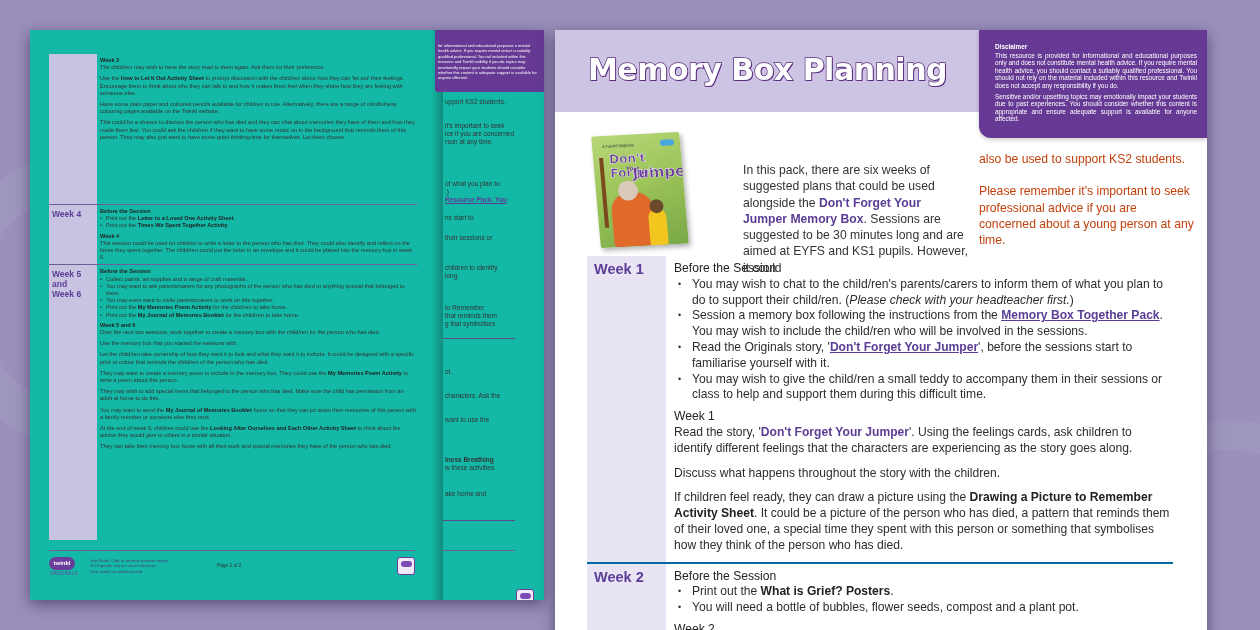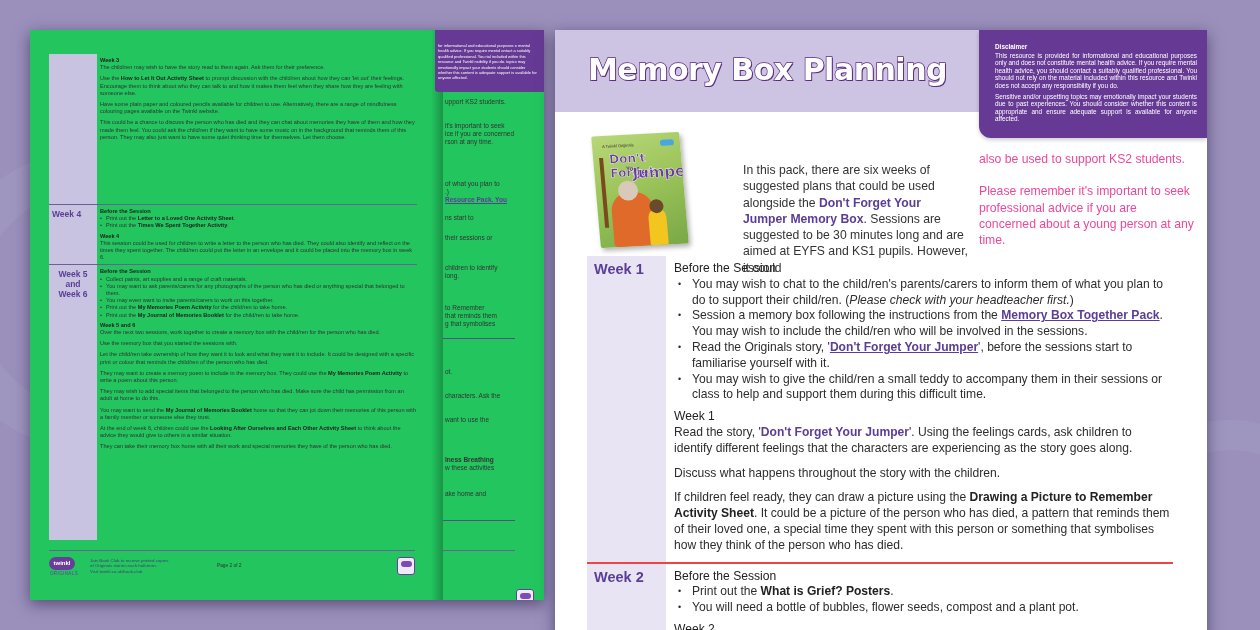--- a/index.html
+++ b/index.html
@@ -14,21 +14,21 @@
     border: 40px solid rgba(255,255,255,0.06); border-radius: 50%;
   }
   .bg-swirl2 {
     position: absolute; left: 1100px; top: 420px; width: 260px; height: 260px;
     border: 30px solid rgba(255,255,255,0.06); border-radius: 50%;
   }
 
   
   .page-left {
     position: absolute; left: 30px; top: 30px; width: 514px; height: 570px;
-    background: #22c55e;
+    background: #14b8a6;
     box-shadow: 0 4px 14px rgba(30,20,60,0.55);
     overflow: hidden;
   }
   .page-left .peek-disclaimer {
     position: absolute; left: 405px; top: 0; width: 109px; height: 62px;
     background: #663a94;
     color: #fff; font-size: 4px; line-height: 5.4px; padding: 13px 4px 0 3px;
     overflow: hidden; border-bottom-left-radius: 3px;
   }
   .page-left .shadow-edge {
@@ -135,27 +135,27 @@
   .book .kid { position: absolute; left: 50px; top: 76px; width: 18px; height: 36px; background: #f3c51f; border-radius: 8px 8px 2px 2px; }
   .book .kidhead { position: absolute; left: 52px; top: 66px; width: 14px; height: 14px; background: #6a4a2a; border-radius: 50%; }
   .book .post { position: absolute; left: 6px; top: 22px; width: 4px; height: 70px; background: #7a4a1e; }
 
   .intro-col1 {
     position: absolute; left: 188px; top: 121px; width: 225px;
     font-size: 12.2px; line-height: 16.3px; color: #333; margin-top: 11px;
   }
   .intro-col2 {
     position: absolute; left: 424px; top: 121px; width: 215px;
-    font-size: 12.2px; line-height: 16.3px; color: #ec4899;
+    font-size: 12.2px; line-height: 16.3px; color: #c2410c;
   }
   .intro-col2 p { margin-bottom: 16px; }
   .purple-b { color: #5b3d96; font-weight: bold; }
 
   .rp-table { position: absolute; left: 32px; top: 226px; width: 586px; }
-  .rp-row { display: flex; border-bottom: 2px solid #ef4444; }
+  .rp-row { display: flex; border-bottom: 2px solid #0369a1; }
   .rp-week {
     width: 79px; flex-shrink: 0; background: #e8e4f3;
     color: #5b3d96; font-weight: bold; font-size: 14.5px;
     padding: 5px 7px;
   }
   .rp-body { flex: 1; padding: 5px 0 8px 8px; font-size: 12.1px; line-height: 15.8px; color: #2d2d2d; }
   .rp-body h4 { font-size: 12.1px; font-weight: normal; color: #222; }
   .rp-body ul { list-style: none; margin-bottom: 6px; }
   .rp-body li { padding-left: 18px; position: relative; }
   .rp-body li::before { content: "•"; position: absolute; left: 4px; font-size: 9px; }
@@ -192,21 +192,21 @@
         <ul>
           <li><span>Print out the </span><b>Letter to a Loved One Activity Sheet</b><span>.</span></li>
           <li><span>Print out the </span><b>Times We Spent Together Activity</b><span>.</span></li>
         </ul>
         <h4>Week 4</h4>
         <p style="margin-bottom:0">This session could be used for children to write a letter to the person who has died. They could also identify and reflect on the times they spent together. The child/ren could put the letter in an envelope and it could be placed into the memory box in week 6.</p>
       </div>
     </div>
 
     <div class="lp-row">
-      <div class="lp-week" style="min-height:275px;text-align:center;">
+      <div class="lp-week" style="min-height:275px;">
         <div>Week 5</div>
         <div>and</div>
         <div>Week 6</div>
       </div>
       <div class="lp-body">
         <h4>Before the Session</h4>
         <ul>
           <li>Collect paints, art supplies and a range of craft materials.</li>
           <li>You may want to ask parents/carers for any photographs of the person who has died or anything special that belonged to them.</li>
           <li>You may even want to invite parents/carers to work on this together.</li>

